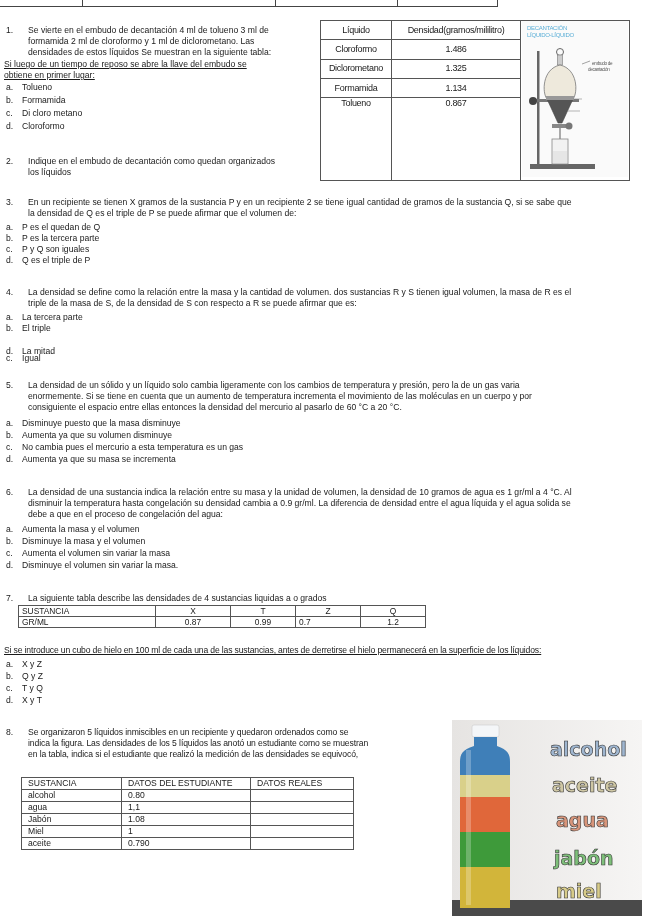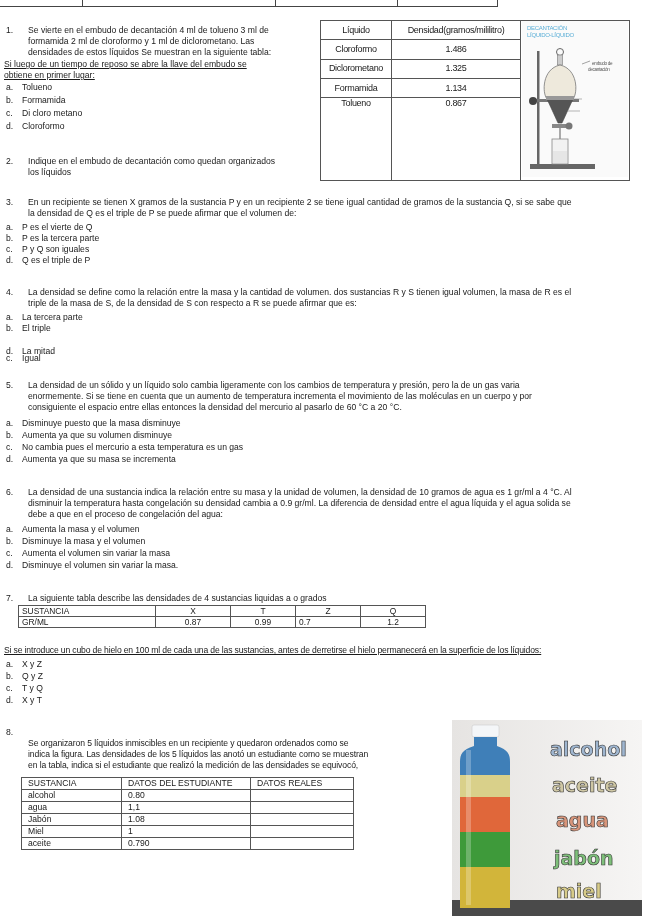--- a/index.html
+++ b/index.html
@@ -116,21 +116,21 @@
   </div>
 </div>
 
 <div class="q" style="top:197px;width:664px;">
   <span class="qnum">3.</span>
   <div class="qtext">
     <div>En un recipiente se tienen X gramos de la sustancia P y en un recipiente 2 se tiene igual cantidad de gramos de la sustancia Q, si se sabe que</div>
     <div>la densidad de Q es el triple de P se puede afirmar que el volumen de:</div>
   </div>
 </div>
-<div class="opt" style="top:222px"><span class="l">a.</span><span>P es el vierte de Q</span></div>
+<div class="opt" style="top:222px"><span class="l">a.</span><span>P es el quedan de Q</span></div>
 <div class="opt" style="top:233px"><span class="l">b.</span><span>P es la tercera parte</span></div>
 <div class="opt" style="top:244px"><span class="l">c.</span><span>P y Q son iguales</span></div>
 <div class="opt" style="top:255px"><span class="l">d.</span><span>Q es el triple de P</span></div>
 
 <div class="q" style="top:287px;width:664px;">
   <span class="qnum">4.</span>
   <div class="qtext">
     <div>La densidad se define como la relación entre la masa y la cantidad de volumen. dos sustancias R y S tienen igual volumen, la masa de R es el</div>
     <div>triple de la masa de S, de la densidad de S con respecto a R se puede afirmar que es:</div>
   </div>
@@ -191,21 +191,21 @@
 </tbody>
   </table>
 <div class="abs" style="left:4px;top:645px;width:666px;white-space:nowrap;letter-spacing:-0.15px;">Si se introduce un cubo de hielo en 100 ml de cada una de las sustancias, antes de derretirse el hielo permanecerá en la superficie de los líquidos:</div>
 <div class="opt" style="top:659px"><span class="l">a.</span><span>X y Z</span></div>
 <div class="opt" style="top:671px"><span class="l">b.</span><span>Q y Z</span></div>
 <div class="opt" style="top:683px"><span class="l">c.</span><span>T y Q</span></div>
 <div class="opt" style="top:695px"><span class="l">d.</span><span>X y T</span></div>
 
 <div class="q" style="top:727px;width:440px;">
   <span class="qnum">8.</span>
-  <div class="qtext" style="letter-spacing:-0.1px;margin-top:11px;">
+  <div class="qtext" style="letter-spacing:-0.1px;">
     <div>Se organizaron 5 líquidos inmiscibles en un recipiente y quedaron ordenados como se</div>
     <div>indica la figura. Las densidades de los 5 líquidos las anotó un estudiante como se muestran</div>
     <div>en la tabla, indica si el estudiante que realizó la medición de las densidades se equivocó,</div>
   </div>
 </div>
 <table class="t8">
   <tbody>
       <tr>
     <td style="width:87px">SUSTANCIA</td>
     <td style="width:116px">DATOS DEL ESTUDIANTE</td>

